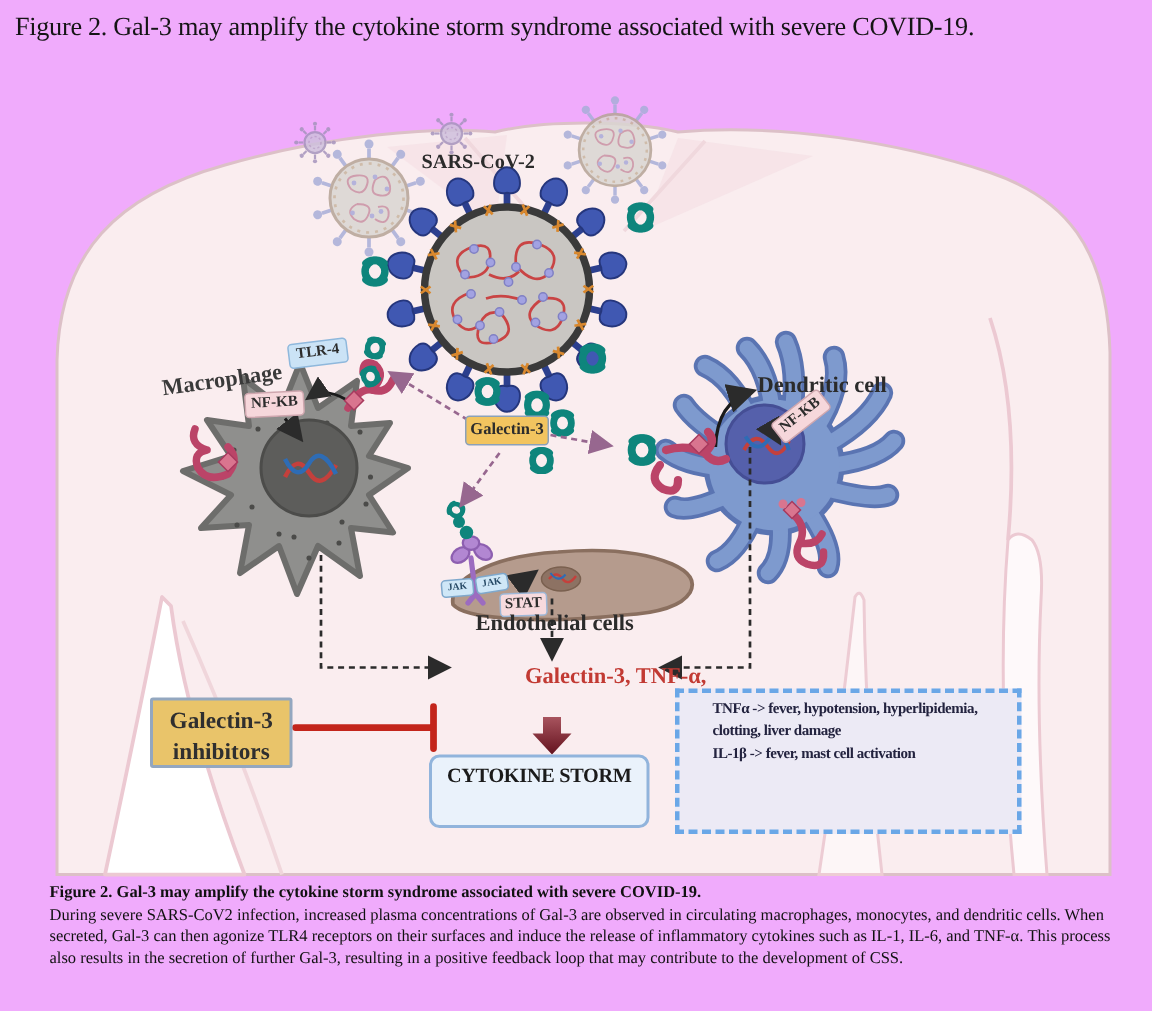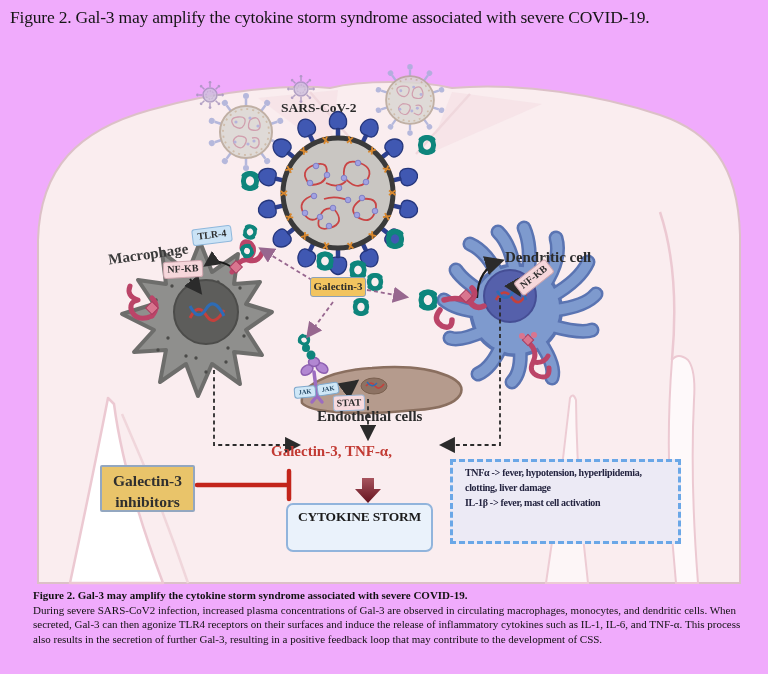--- a/index.html
+++ b/index.html
@@ -22,31 +22,31 @@
   .nfkb2{left:514px;top:269px;width:40px;height:17px;font-size:10px;line-height:14px;
         background:#f6d7db;border:1.5px solid #cfa7af;transform:rotate(-38deg);}
   .gal3{left:310px;top:277px;width:56px;height:20px;font-size:11px;line-height:17px;
         background:#f2c45f;border:1.5px solid #8ba1b9;}
   .jak{background:#cfe7f7;border:1px solid #7fa8cc;font-size:6.5px;line-height:10px;
        color:#274a66;border-radius:3px;}
   .jak1{left:294px;top:386px;width:22px;height:12px;transform:rotate(-5deg);}
   .jak2{left:317px;top:383px;width:22px;height:12px;transform:rotate(-9deg);}
   .stat{left:333px;top:395px;width:32px;height:16px;font-size:10px;line-height:14px;
         background:#f7dade;border:1.5px solid #9db7d7;transform:rotate(-2deg);}
-  .redtext{position:absolute;left:271px;width:200px;text-align:left;font-weight:bold;
+  .redtext{position:absolute;left:271px;width:200px;text-align:right;font-weight:bold;
         font-size:15px;color:#c23a33;}
   .rt1{top:443px;} .rt2{top:462px;}
   .inhib{left:100px;top:465px;width:95px;height:47px;background:#e9c46a;
         border:2px solid #93a7c0;border-radius:2px;font-size:15.5px;line-height:21px;
         padding-top:3px;color:#2f2f2f;}
   .cssbox{left:286px;top:503px;width:147px;height:49px;background:#eaf2fb;
         border:2px solid #91b4dc;border-radius:7px;font-size:13.5px;line-height:20px;
         padding-top:2px;color:#1b1b1b;letter-spacing:-0.2px;}
-  .infobox{position:absolute;left:450px;top:459px;width:231px;height:85px;box-sizing:border-box;
-        background:#eceaf5;border:3px dashed #6aa7e7;padding:3px 12px;
+  .infobox{position:absolute;left:450px;top:459px;width:231px;height:97px;box-sizing:border-box;
+        background:#eceaf5;border:3px dashed #6aa7e7;padding:3px 22px;
         font-weight:bold;font-size:10px;line-height:15px;color:#23233f;letter-spacing:-0.3px;}
   .infobox div{white-space:nowrap;}
   .caption{position:absolute;left:33px;top:588px;width:714px;color:#111;}
   .cap-bold{font-weight:bold;font-size:11px;line-height:14.5px;}
   .cap-body{font-size:11px;line-height:14.6px;}
 </style>
 </head>
 <body>
 
 <div class="page">

